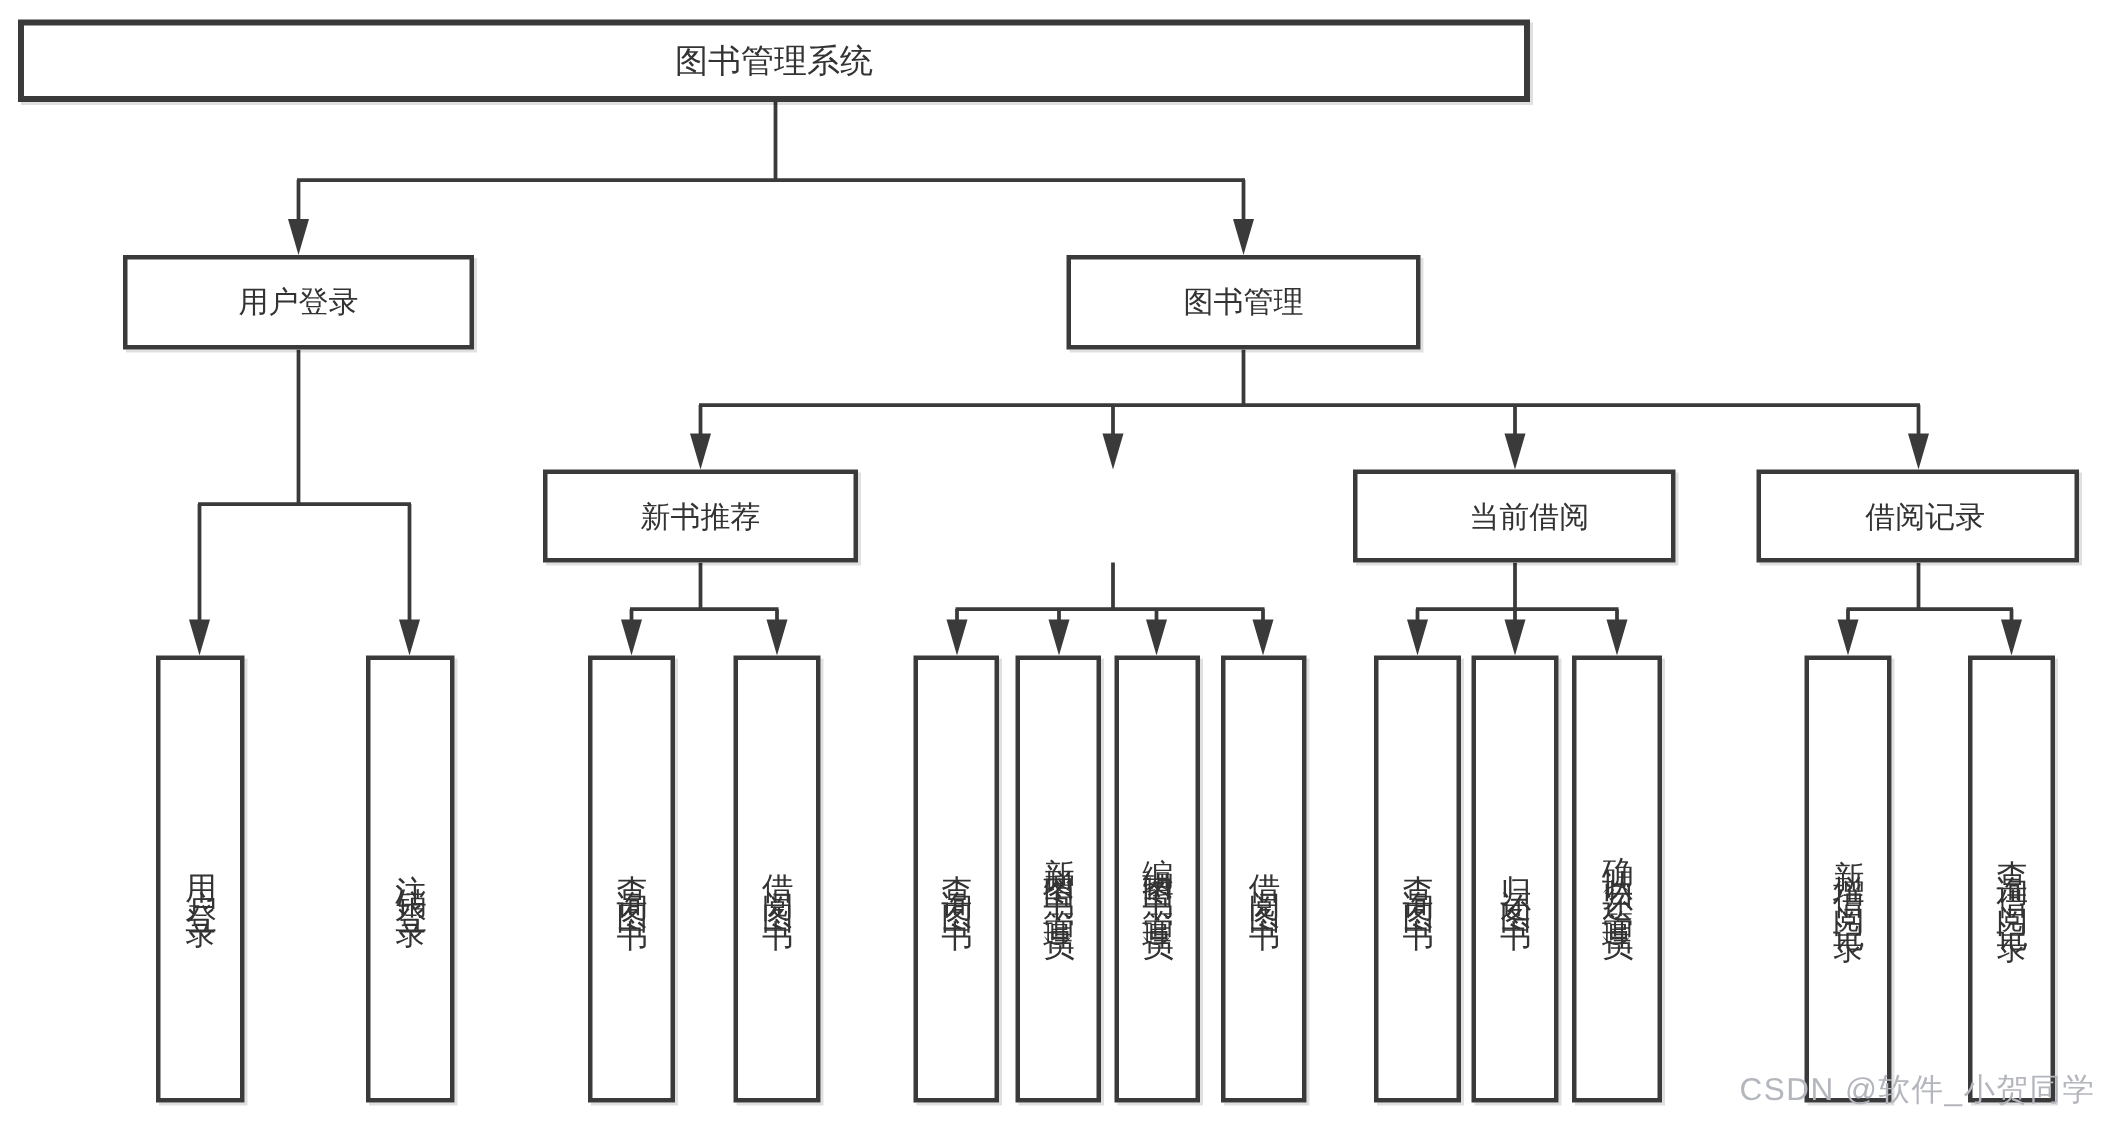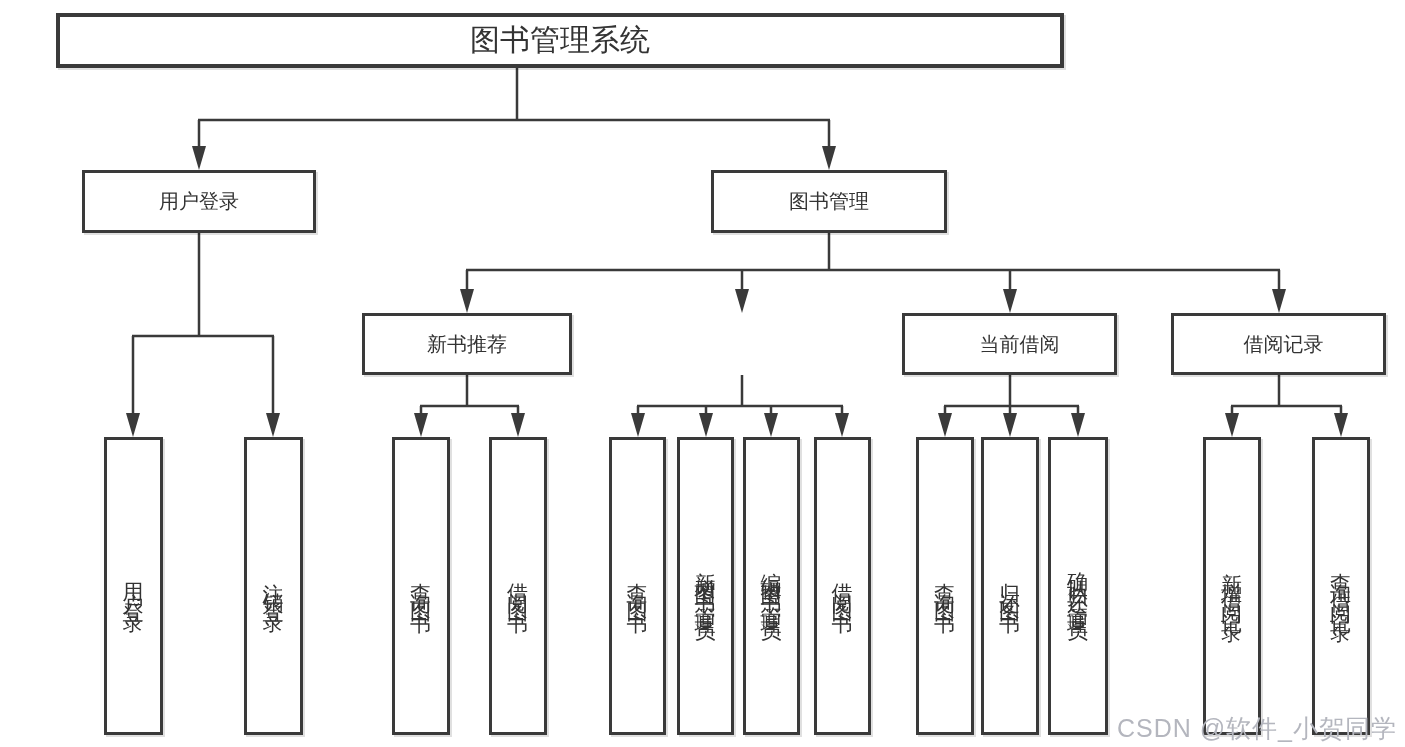--- a/index.html
+++ b/index.html
@@ -13,35 +13,35 @@
   #connectors{position:absolute;left:0;top:0;z-index:0;}
   .node{
     position:absolute;
     background:#ffffff;
     border:3px solid #3a3a3a;
     box-sizing:border-box;
     display:flex;align-items:center;justify-content:center;
     z-index:1;
     box-shadow:2px 2px 0 rgba(0,0,0,0.12);
   }
-  .root{border-width:4px;font-size:30px;margin-left:44px;}
+  .root{border-width:4px;font-size:22px;}
   .h2,.h3{font-size:20px;}
   .leaf{font-size:21px;}
   .leaf .vtext{
     writing-mode:vertical-rl;
     text-orientation:mixed;
     letter-spacing:10px;
     line-height:1;
     white-space:nowrap;
   }
   .leaf.long .vtext{letter-spacing:7px;}
   .watermark{
     position:absolute;z-index:2;
     right:8px;top:712px;
-    font-size:25px;letter-spacing:1px;
+    font-size:21px;letter-spacing:1px;
     color:#b4b6be;
   }
 </style>
 </head>
 <body>
 
 <div id="stage">
 
   <svg id="connectors" width="1405" height="747" viewBox="0 0 1405 747">
     <g stroke="#3a3a3a" stroke-width="2.5" fill="none">

